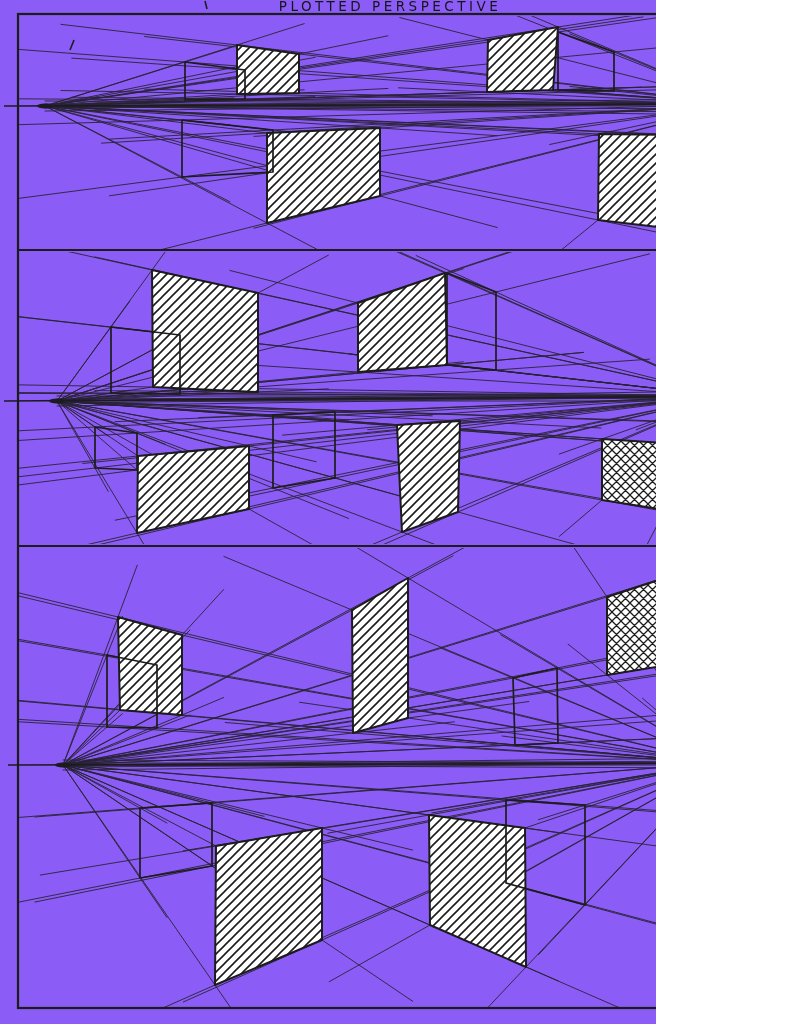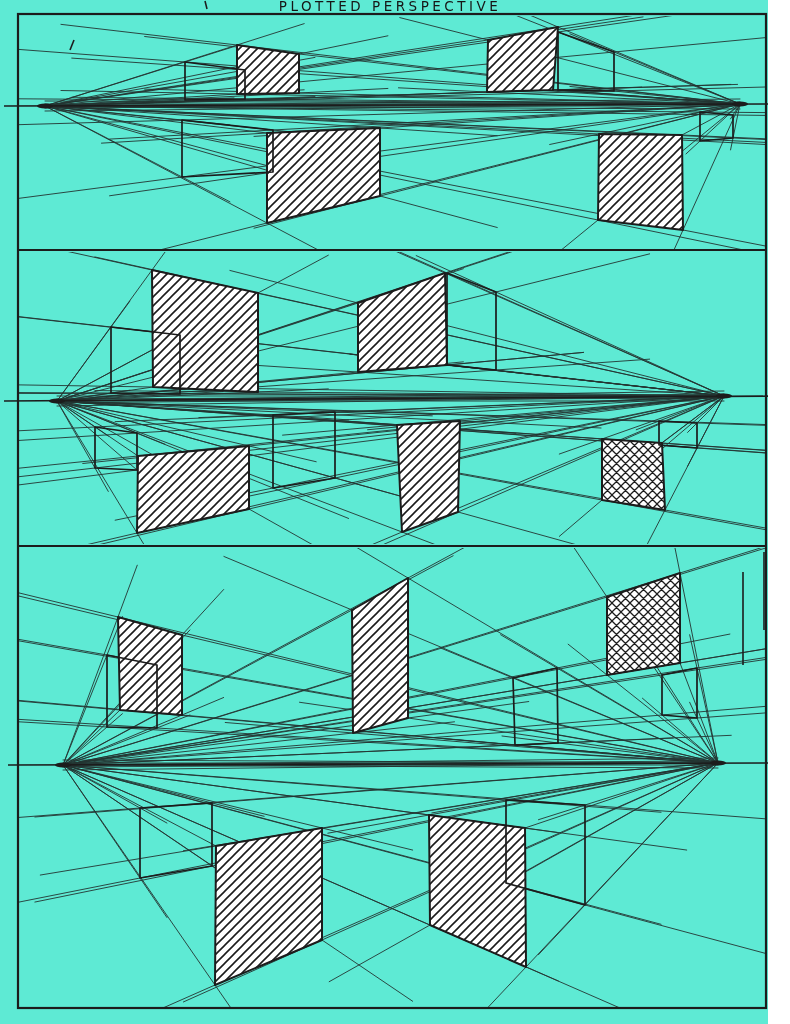--- a/index.html
+++ b/index.html
@@ -1,16 +1,16 @@
 <!DOCTYPE html>
 <html><head>
 <meta charset="utf-8">
 <style>
   html,body{margin:0;padding:0;background:#ffffff;}
-  .page{position:relative;width:768px;height:1024px;background:#5eead4;overflow:hidden;}
+  .page{position:relative;width:656px;height:1024px;background:#8b5cf6;overflow:hidden;}
   .title-text{
     font-family:"DejaVu Sans", sans-serif;
     font-size:13.5px;
     letter-spacing:3.5px;
     fill:#161616;
   }
   svg{display:block;}
 </style>
 </head>
 <body>

